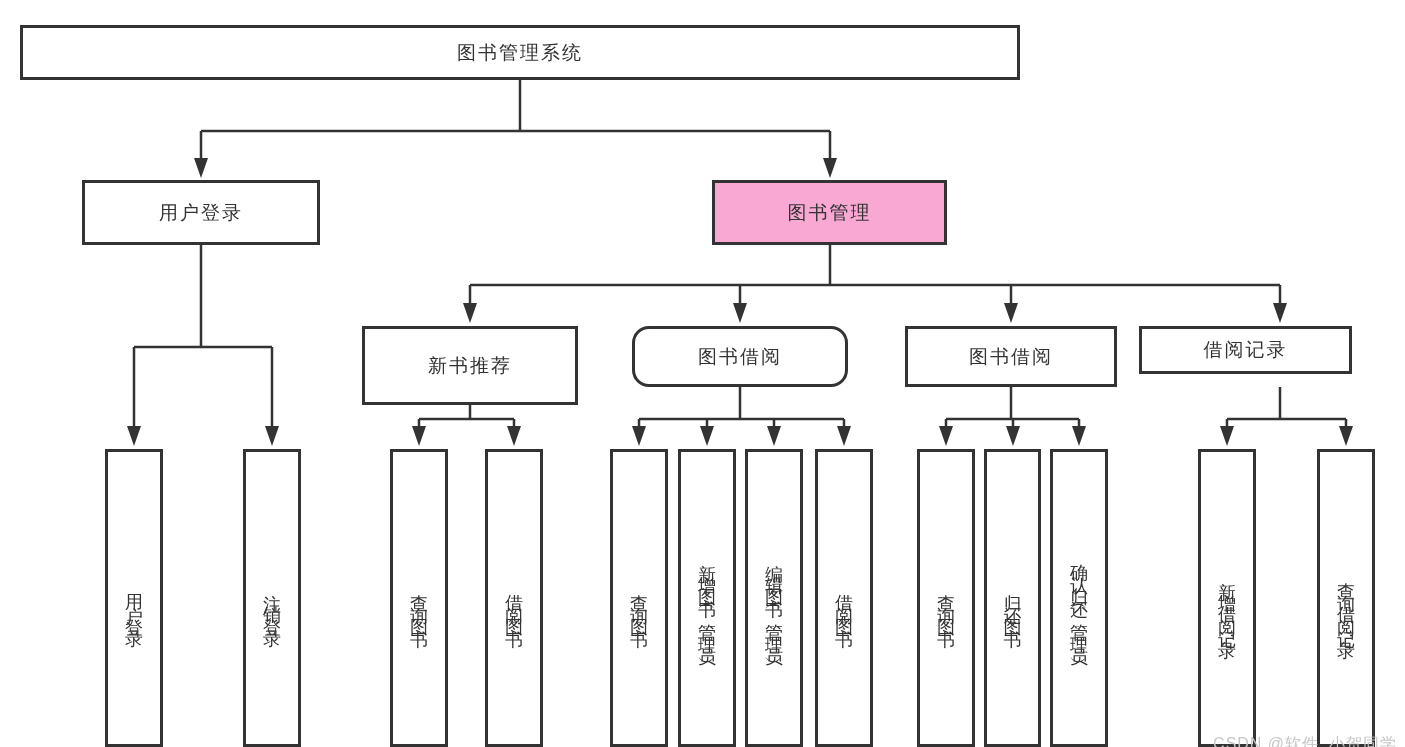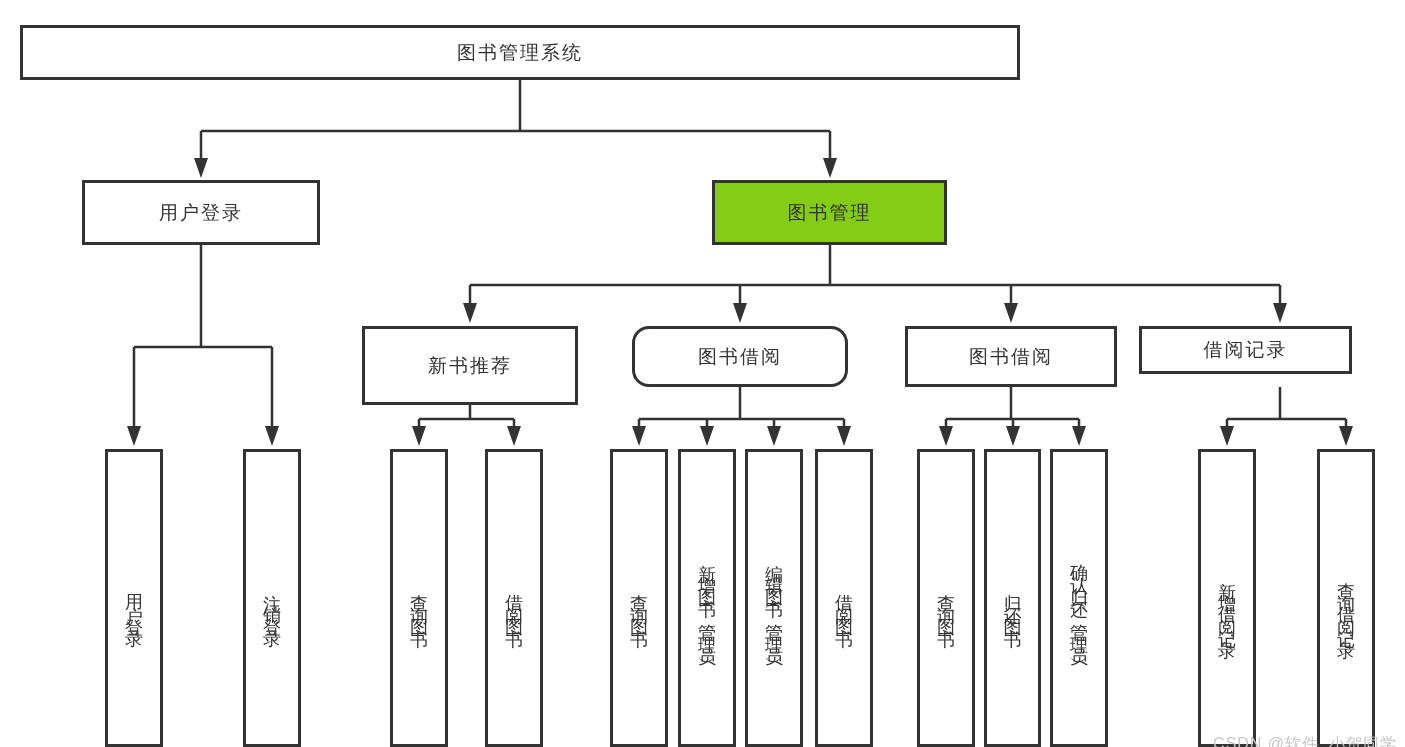--- a/index.html
+++ b/index.html
@@ -91,21 +91,21 @@
       <polygon points="1220,414 1234,414 1227,434" fill="#333333"></polygon>
       <polygon points="1339,414 1353,414 1346,434" fill="#333333"></polygon>
     </svg>
   <div id="nodes-layer">
       <div class="node h" style="left: 20px; top: 13px; width: 1000px; height: 55px; border-color: rgb(51, 51, 51); background: rgb(255, 255, 255);">
         <span style="color: rgb(51, 51, 51);">图书管理系统</span>
       </div>
       <div class="node h" style="left: 82px; top: 168px; width: 238px; height: 65px; border-color: rgb(51, 51, 51); background: rgb(255, 255, 255);">
         <span style="color: rgb(51, 51, 51);">用户登录</span>
       </div>
-      <div class="node h" style="left: 712px; top: 168px; width: 235px; height: 65px; border-color: rgb(51, 51, 51); background: #84cc16;">
+      <div class="node h" style="left: 712px; top: 168px; width: 235px; height: 65px; border-color: rgb(51, 51, 51); background: #f9a8d4;">
         <span style="color: rgb(51, 51, 51);">图书管理</span>
       </div>
       <div class="node h" style="left: 362px; top: 314px; width: 216px; height: 79px; border-color: rgb(51, 51, 51); background: rgb(255, 255, 255);">
         <span style="color: rgb(51, 51, 51);">新书推荐</span>
       </div>
       <div class="node h" style="left: 632px; top: 314px; width: 216px; height: 61px; border-color: rgb(51, 51, 51); background: rgb(255, 255, 255); border-radius: 17px;">
         <span style="color: rgb(51, 51, 51);">图书借阅</span>
       </div>
       <div class="node h" style="left: 905px; top: 314px; width: 212px; height: 61px; border-color: rgb(51, 51, 51); background: rgb(255, 255, 255);">
         <span style="color: rgb(51, 51, 51);">图书借阅</span>

